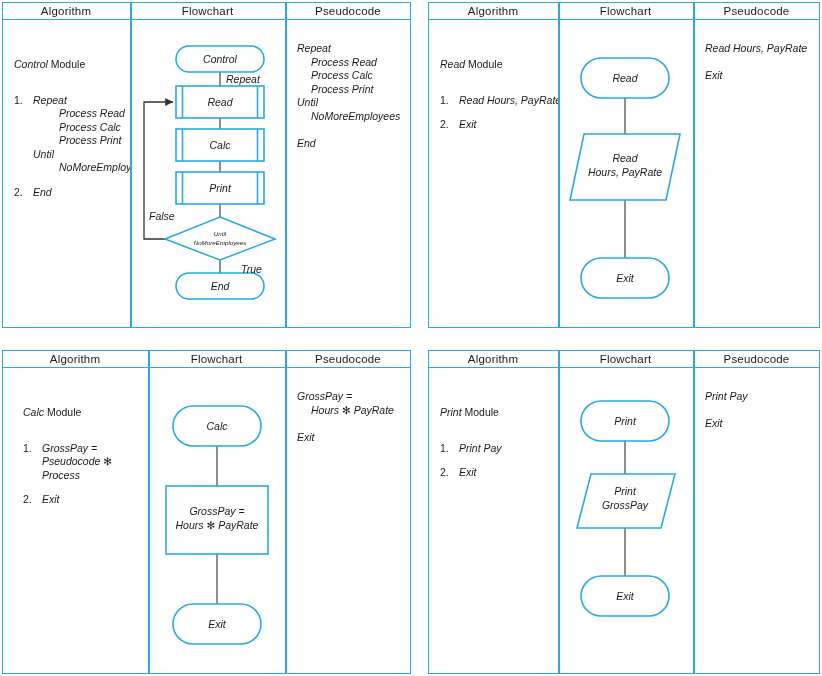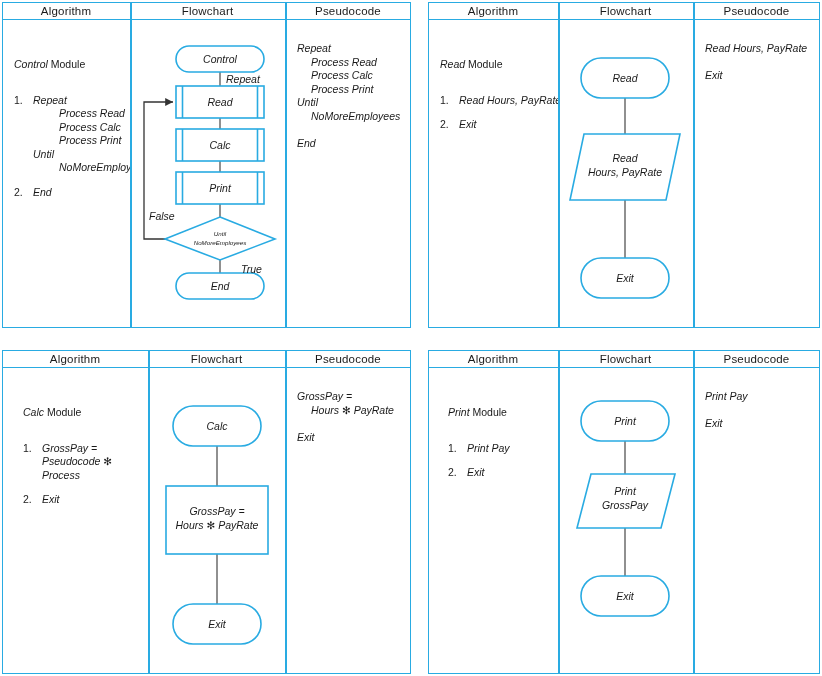--- a/index.html
+++ b/index.html
@@ -290,21 +290,21 @@
     <div class="ptable"></div>
 
     <div class="hdr-row">
       <div class="hdr-cell" style="left:0;width:130px;">Algorithm</div>
       <div class="hdr-cell" style="left:130px;width:135px;">Flowchart</div>
       <div class="hdr-cell" style="left:265px;right:0;">Pseudocode</div>
     </div>
     <div class="vdiv" style="left:130px;"></div>
     <div class="vdiv" style="left:265px;"></div>
 
-    <div class="colbody" style="left:8px;width:150px;">
+    <div class="colbody" style="left:0;width:150px;">
       <div class="algo">
         <div class="modline">
           <span class="modname">Print</span>
           <span class="modword">Module</span>
         </div>
         <div class="step">
           <span class="num">1.</span>
           <span class="txt">Print Pay</span>
         </div>
         <div class="step">

